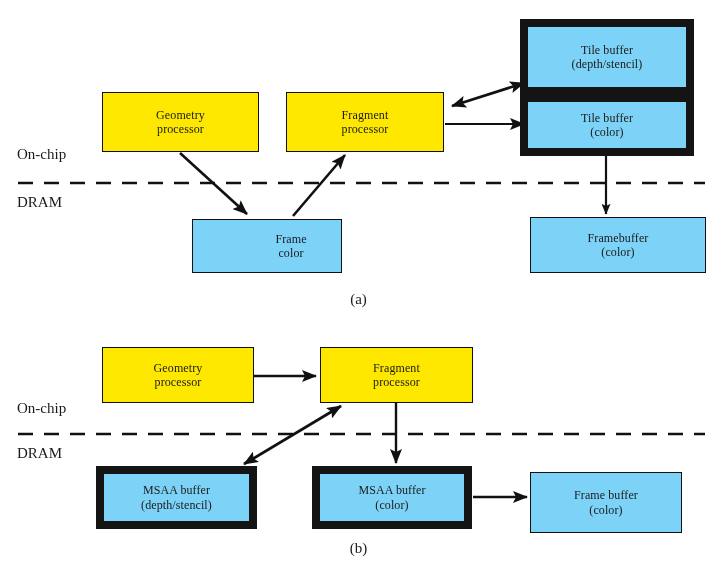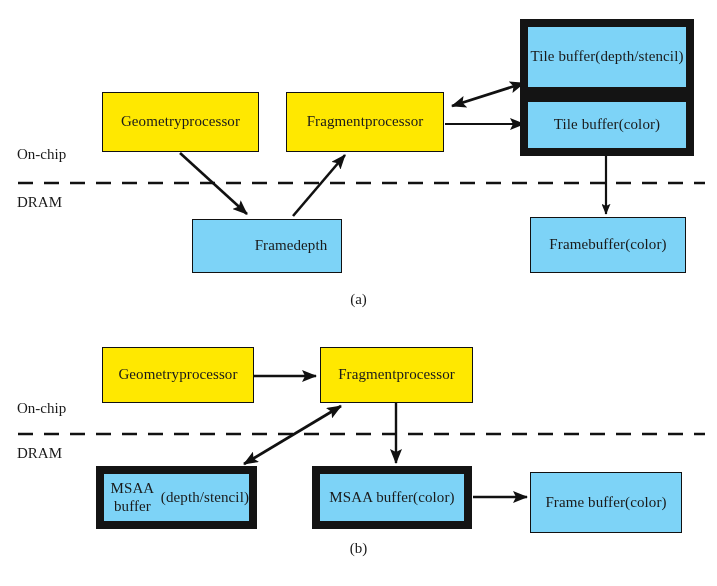--- a/index.html
+++ b/index.html
@@ -24,26 +24,26 @@
     position: absolute;
     left: 0;
     top: 0;
     width: 717px;
     height: 586px;
   }
   .node {
     position: absolute;
     box-sizing: border-box;
     display: flex;
-    flex-direction: row;
+    flex-direction: column;
     align-items: center;
     justify-content: center;
     line-height: 1.18;
     text-align: center;
-    font-size: 15px;
+    font-size: 12px;
     letter-spacing: 0.1px;
     z-index: 5;
   }
   .node .line2 { display: block; }
   .proc {
     background: #FFE800;
     border: 1.6px solid #111111;
     text-align: center;
   }
   .buf {
@@ -129,24 +129,24 @@
     <span class="line2">(depth/stencil)</span>
   </div>
 
   <div class="node buf-thick" style="left:521px; top:95px; width:172px; height:60px;">
     <span>Tile buffer</span>
     <span class="line2">(color)</span>
   </div>
 
   <div class="node buf" style="left:192px; top:219px; width:150px; height:54px;padding-left:48px;">
     <span>Frame</span>
-    <span class="line2">depth</span>
+    <span class="line2">color</span>
   </div>
 
-  <div class="node buf" style="left:530px; top:217px; width:156px; height:56px;">
+  <div class="node buf" style="left:530px; top:217px; width:176px; height:56px;">
     <span>Framebuffer</span>
     <span class="line2">(color)</span>
   </div>
 
   <div class="axis-label" style="left:17px; top:146px;">On-chip</div>
   <div class="axis-label" style="left:17px; top:194px;">DRAM</div>
 
   <div class="caption" style="left:0; top:291px;">(a)</div>
 
   <div class="node proc" style="left:102px; top:347px; width:152px; height:56px;">

